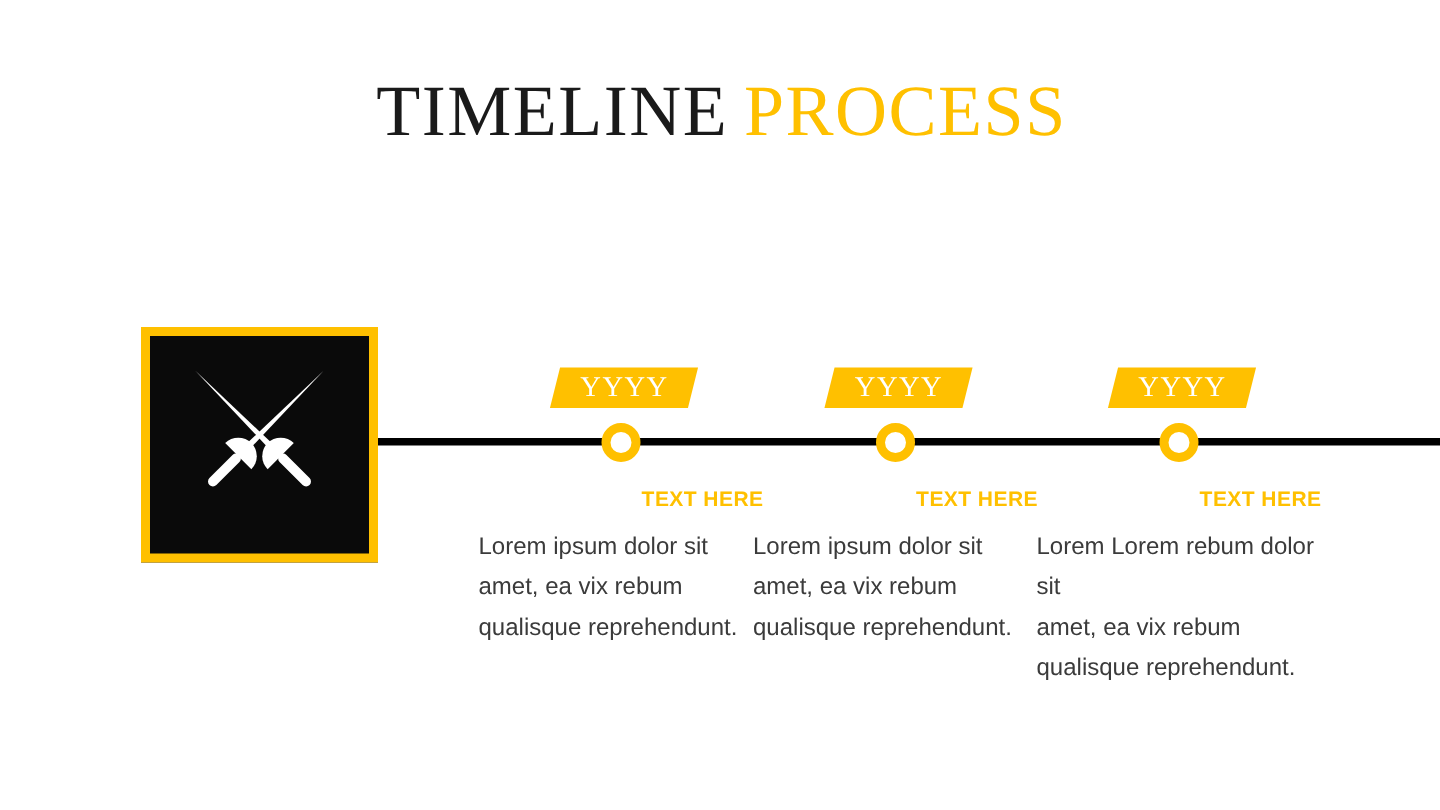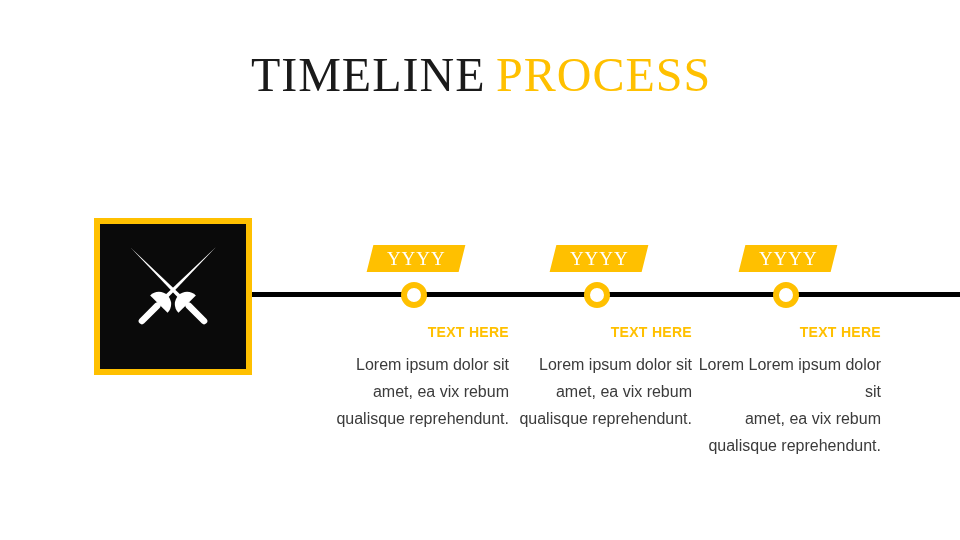--- a/index.html
+++ b/index.html
@@ -44,21 +44,21 @@
   .node{
     position:absolute;top:37px;left:82px;width:14px;height:14px;
     border:6px solid var(--accent-gold);border-radius:50%;background:var(--white);
   }
   .heading{
     position:absolute;top:80px;left:0;width:100%;text-align:right;
     color:var(--accent-gold);font-weight:bold;font-size:14px;
     letter-spacing:0.3px;line-height:14px;
   }
   .body{
-    position:absolute;top:106px;left:0;width:100%;text-align:right;
+    position:absolute;top:106px;left:0;width:100%;text-align:left;
     color:var(--body-gray);font-size:16px;line-height:27px;
   }
 </style>
 </head>
 <body>
 
 <div class="slide">
 
   <h1 class="title"><span>TIMELINE</span><span class="t-accent">PROCESS</span></h1>
 
@@ -109,19 +109,19 @@
     </div>
   </div>
 
   <div class="milestone m3">
     <div class="flag">
       <span>YYYY</span>
     </div>
     <div class="node"></div>
     <div class="heading">TEXT HERE</div>
     <div class="body">
-      <div>Lorem Lorem ipsum dolor sit</div>
+      <div>Lorem Lorem rebum dolor sit</div>
       <div>amet, ea vix rebum</div>
       <div>qualisque reprehendunt.</div>
     </div>
   </div>
 
 </div>
 
 </body></html>

